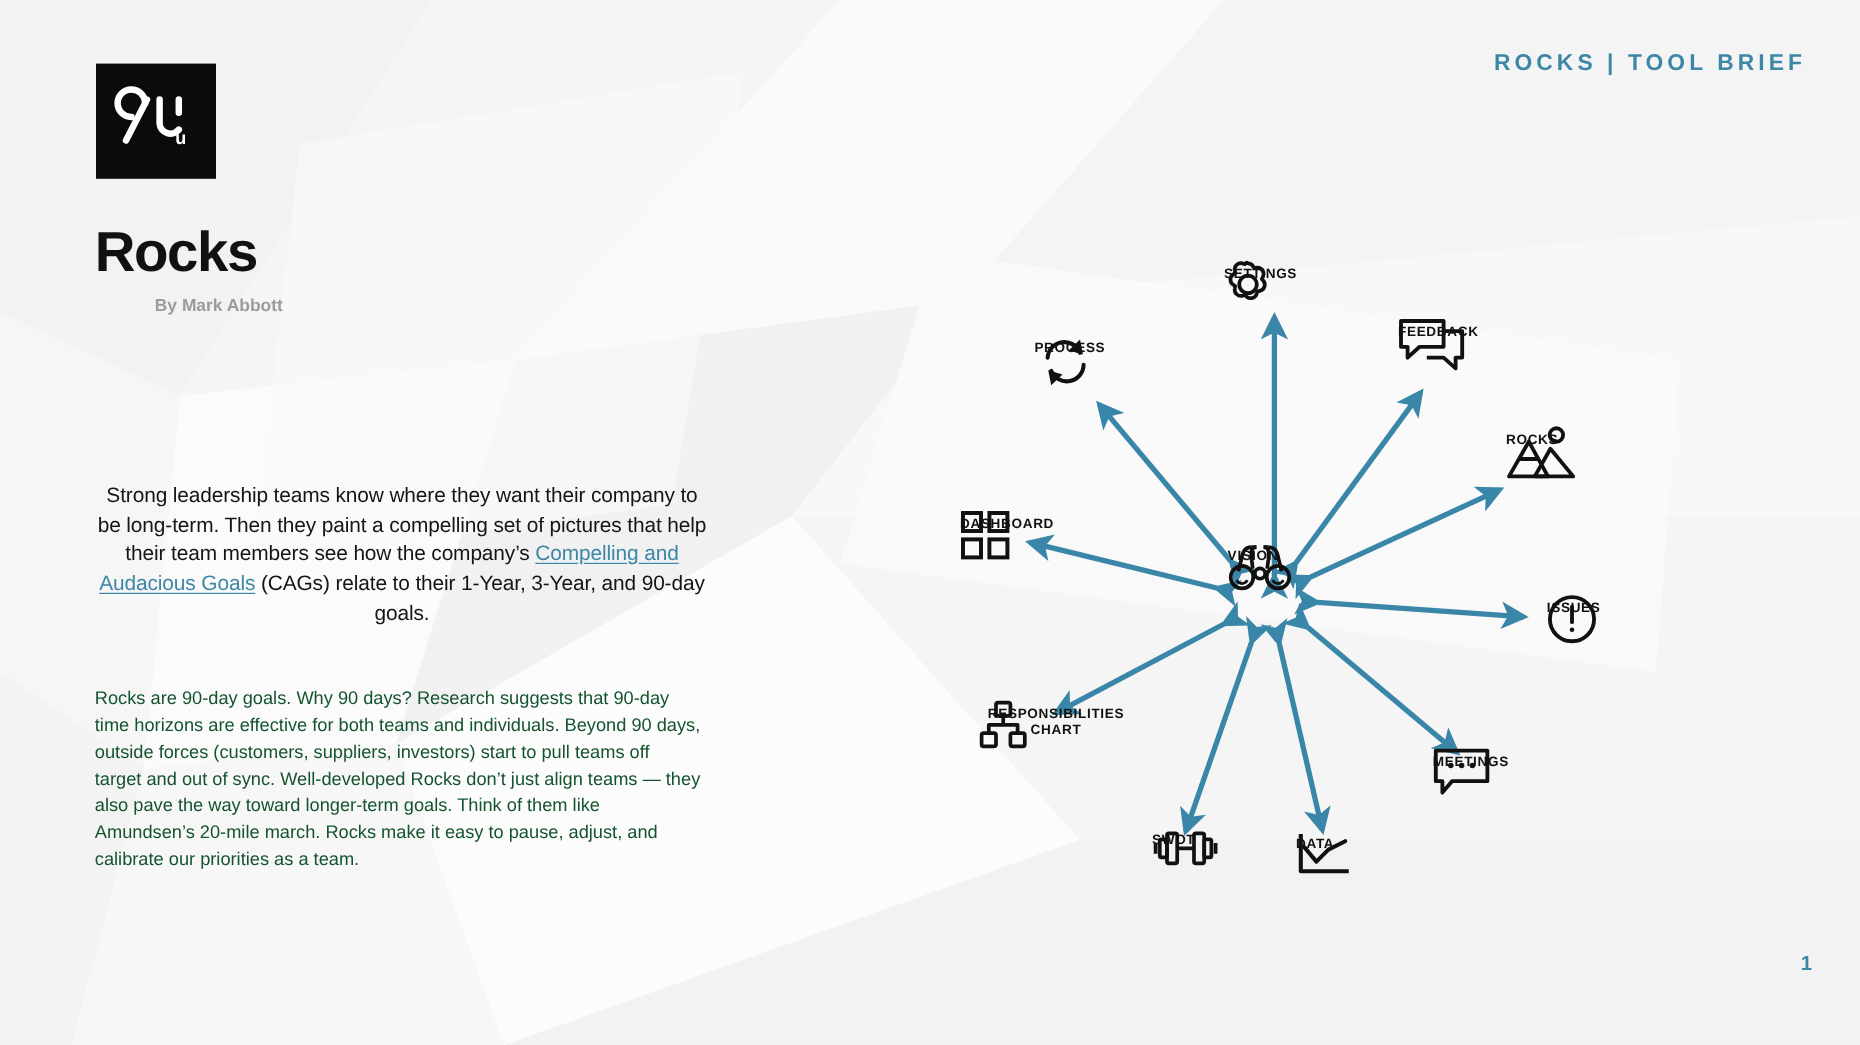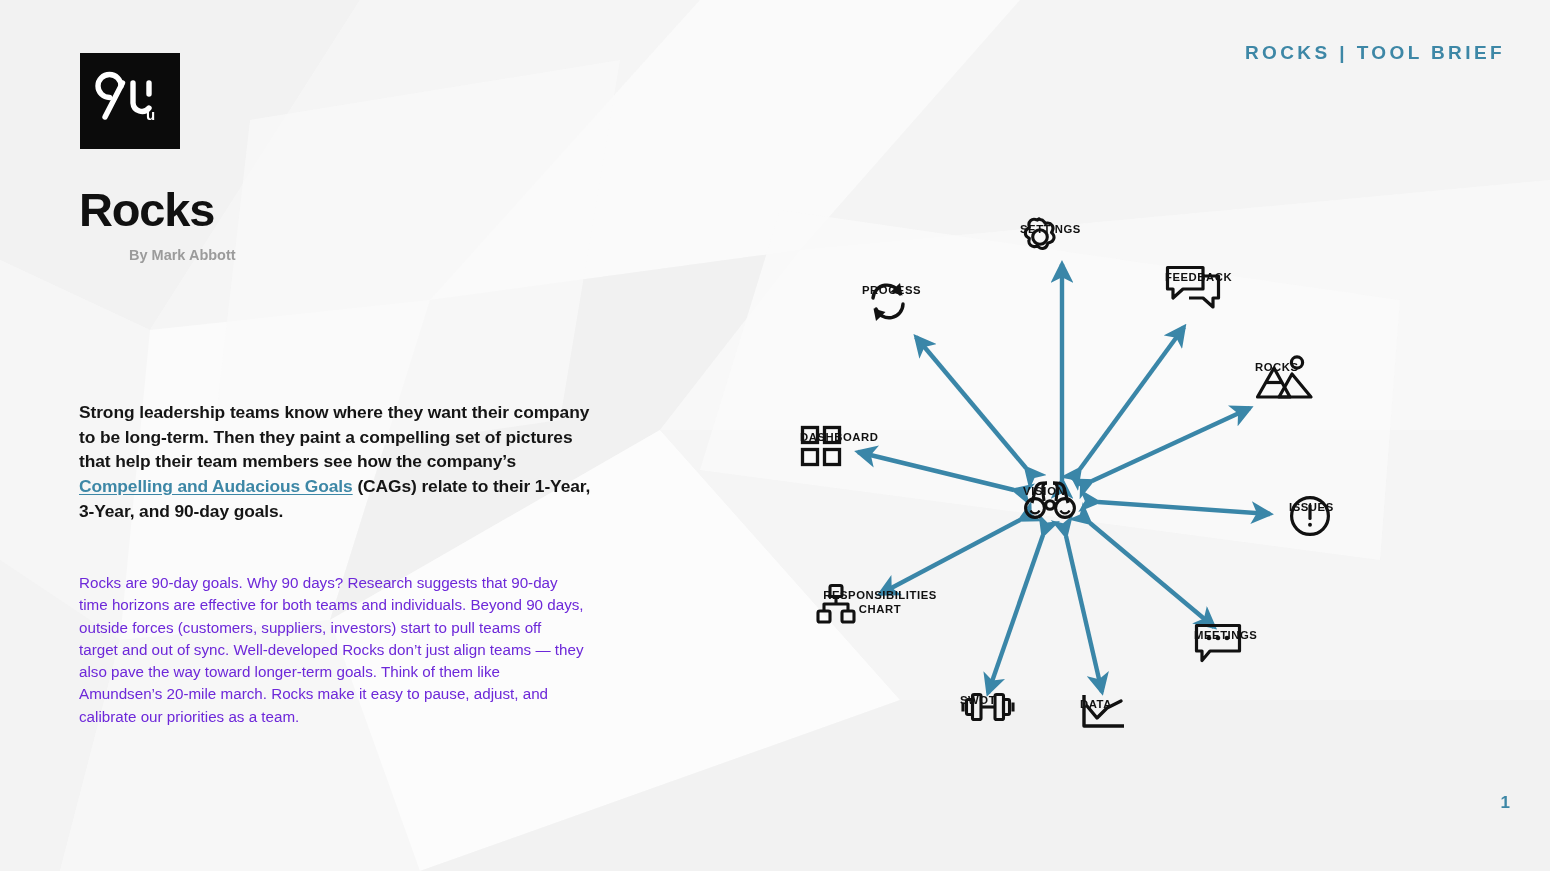--- a/index.html
+++ b/index.html
@@ -40,30 +40,30 @@
     position:absolute; left:81px; top:247px;
     font-size:14.5px; font-weight:700; color:#9b9b9b;margin-left:48px;
   }
   #pullquote {
     position:absolute; left:79px; top:280px; width:520px;
     font-size:25.5px; font-weight:400; line-height:1.19;
     color:#3d87a6; letter-spacing:-.2px;
   }
   #lead {
     position:absolute; left:79px; top:400px; width:512px;
-    font-size:17.4px; font-weight:700; line-height:1.42;
-    color:#151515; letter-spacing:-.1px;
+    font-size:17.4px; font-weight:400; line-height:1.42;
+    color:#151515; letter-spacing:-.1px;text-align:center;
   }
   #lead a.cag {
     color:#3d87a6; text-decoration:underline; text-underline-offset:2px;
   }
   #body-copy {
     position:absolute; left:79px; top:572px; width:505px;
     font-size:15.2px; font-weight:400; line-height:1.465;
-    color:#6d28d9;
+    color:#14532d;
   }
 
   #page-num {
     position:absolute; right:40px; bottom:58px;
     font-size:17px; font-weight:600; color:#3d87a6;
   }
 
   
   #diagram { position:absolute; left:770px; top:180px; width:620px; height:600px; }
   #diagram svg { position:absolute; left:0; top:0; }
@@ -148,21 +148,21 @@
         <line x1="273" y1="355" x2="218" y2="513"></line>
 
         <line x1="250" y1="340" x2="110" y2="414"></line>
 
         <line x1="244" y1="310" x2="88" y2="272"></line>
 
         <line x1="256" y1="288" x2="146" y2="157"></line>
       </g>
     </svg>
 
-    <div class="node hub" style="left:253px; top:299px;">
+    <div class="node hub" style="left:253px; top:272px;">
       <span class="glyph">
         <svg width="54" height="42" viewBox="0 0 54 42">
           <g fill="none" stroke="#111" stroke-width="3.1" stroke-linejoin="round">
             <path d="M20 4 C14 4 12.5 8 11.5 14 L9 24"></path>
             <path d="M24 4 C19 4 19.5 9 20 14 L21 22"></path>
             <path d="M20 4 L24 4"></path>
             <path d="M34 4 C40 4 41.5 8 42.5 14 L45 24"></path>
             <path d="M30 4 C35 4 34.5 9 34 14 L33 22"></path>
             <path d="M30 4 L34 4"></path>
             <circle cx="12" cy="29" r="9.4"></circle>

